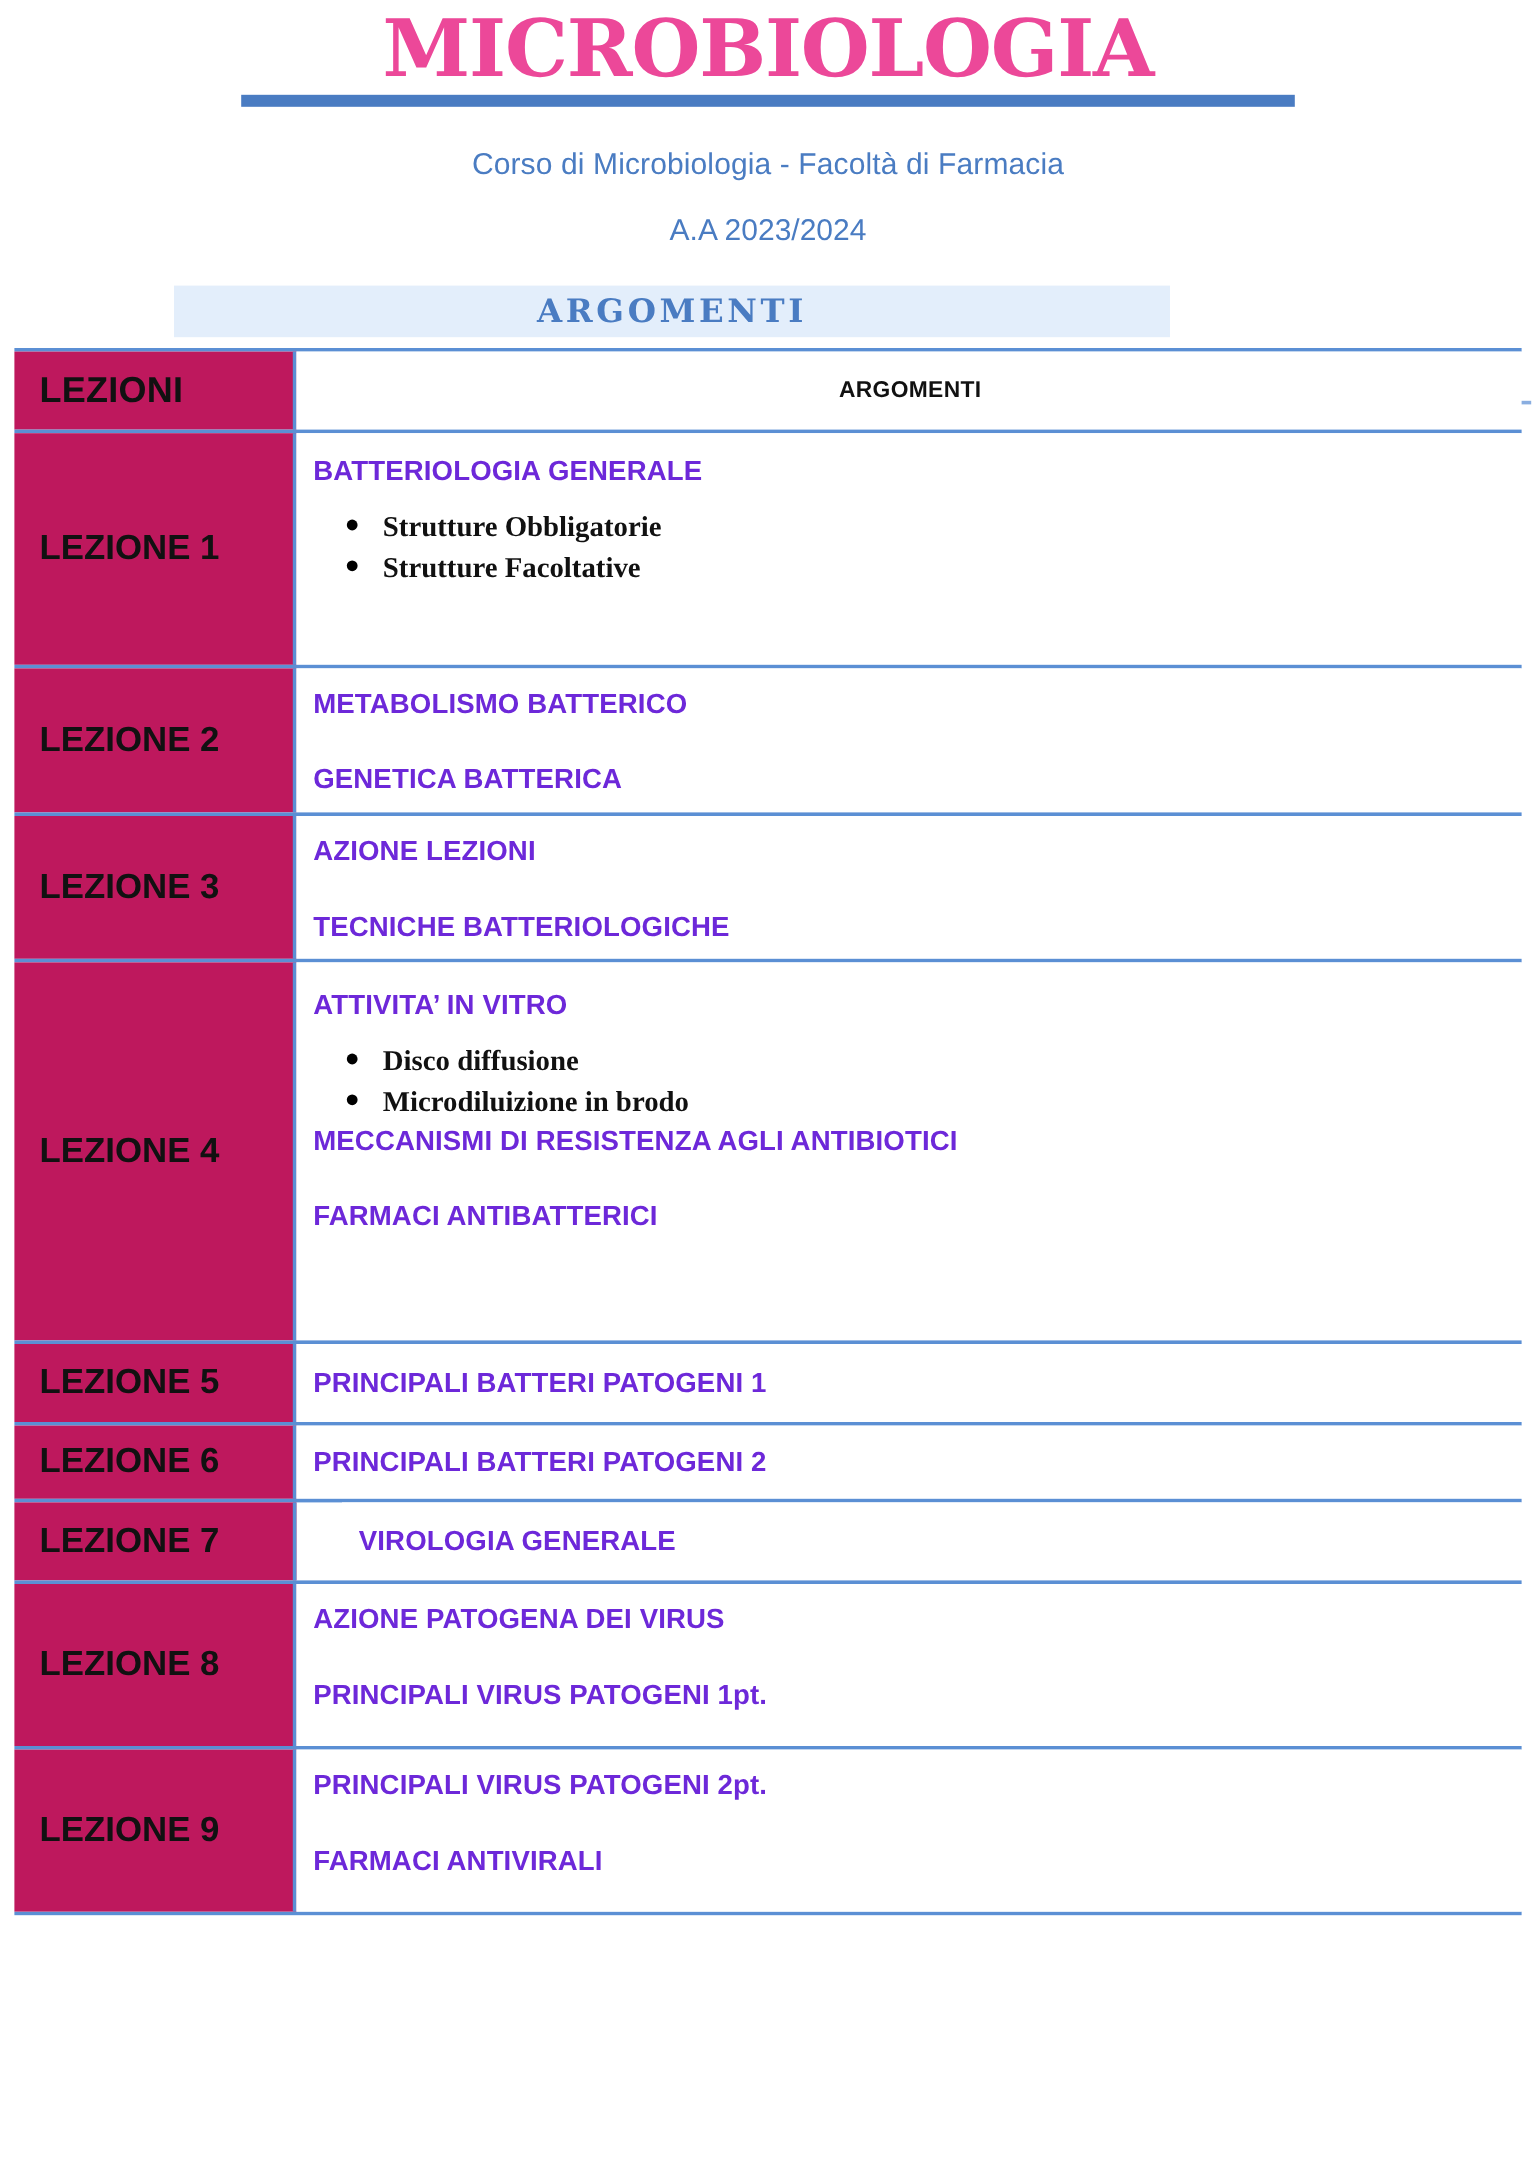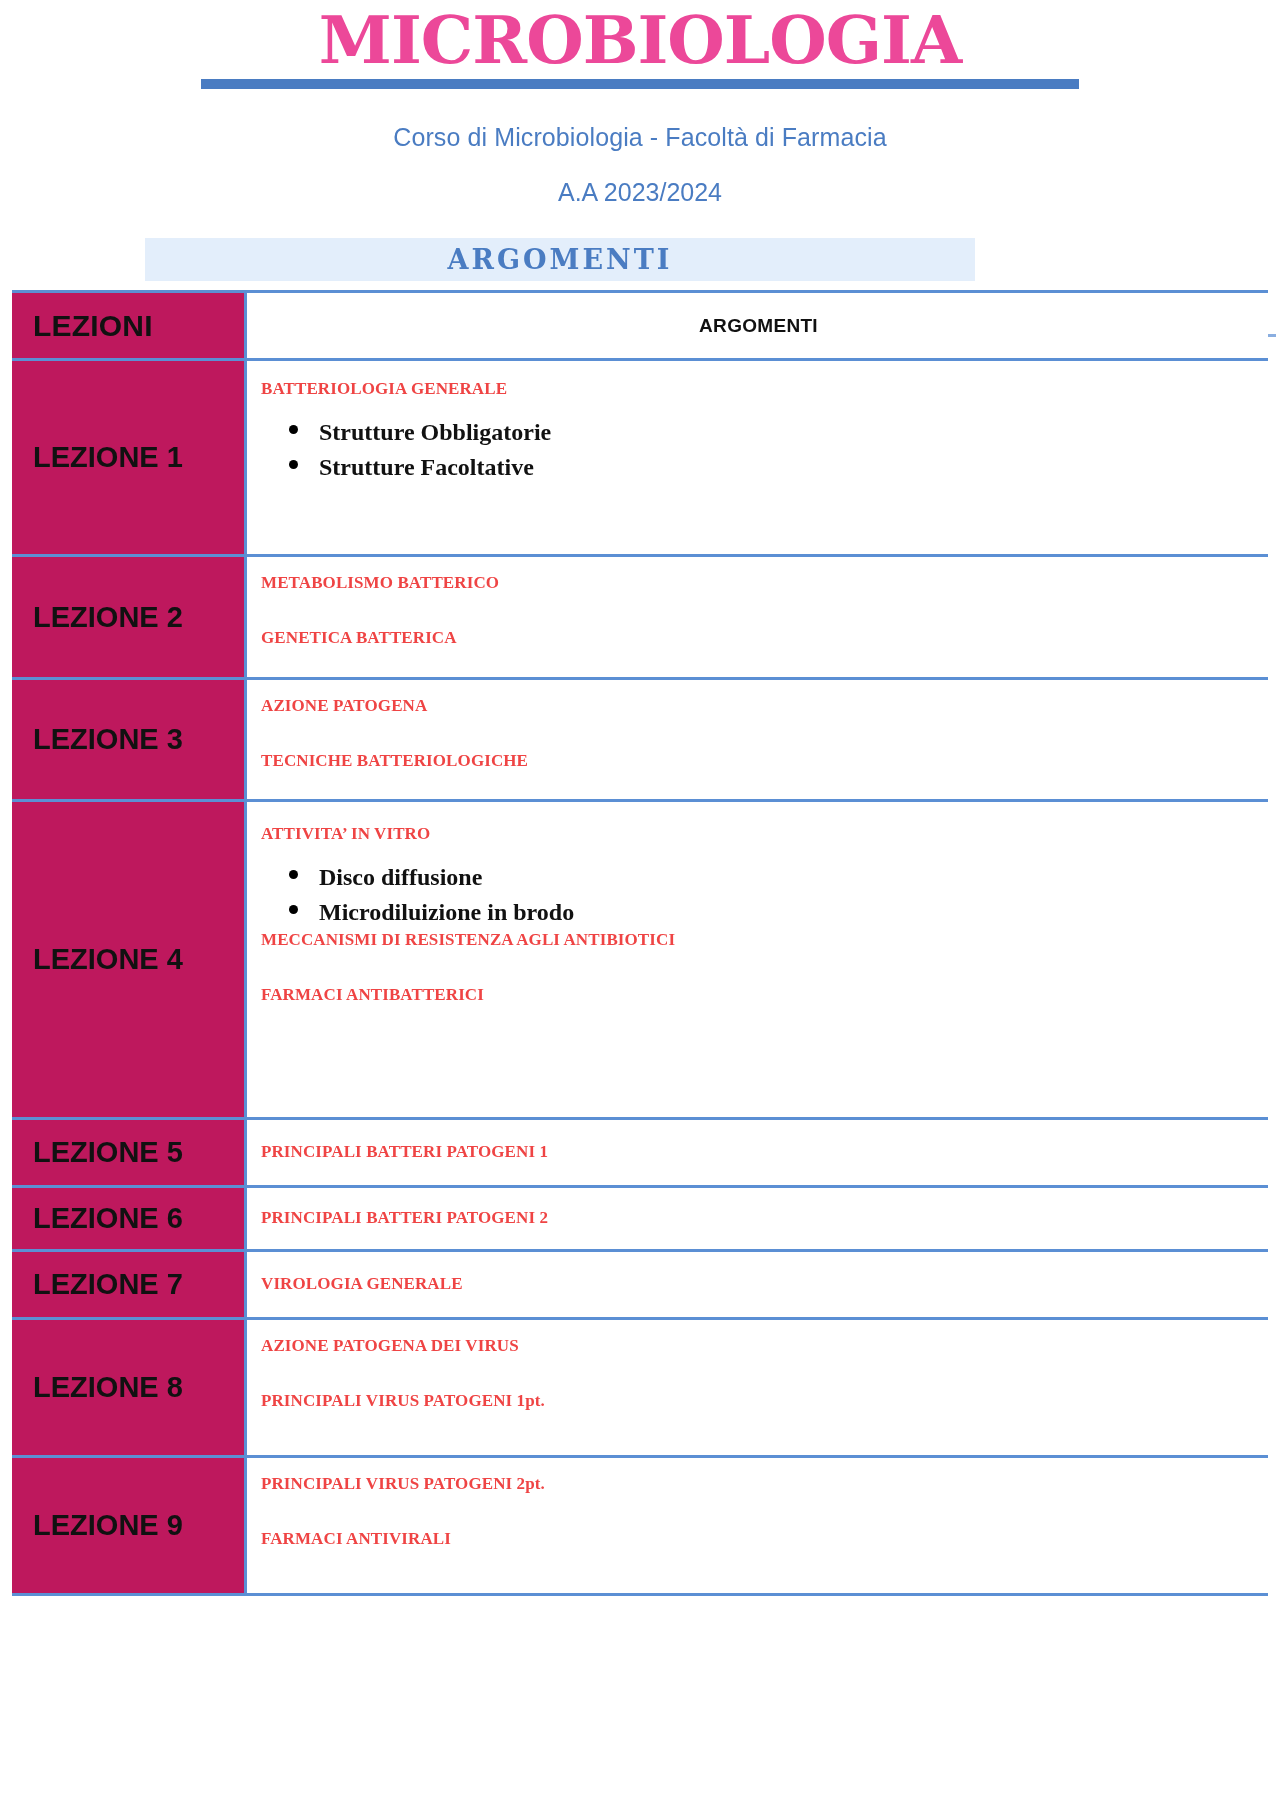--- a/index.html
+++ b/index.html
@@ -148,24 +148,24 @@
 
   .lezione-label {
     font-family: "Liberation Sans", sans-serif;
     font-weight: bold;
     font-size: 29px;
     color: #111111;
     letter-spacing: 0px;
   }
 
   .topic {
-    font-family: Liberation Serif, serif;
-    font-weight: bold;
-    font-size: 17px;
-    color: #ef4444;
+    font-family: Liberation Sans, sans-serif;
+    font-weight: bold;
+    font-size: 23px;
+    color: #6d28d9;
     letter-spacing: 0.1px;
     line-height: 1.2;
     margin: 0;
   }
 
   .topic + .topic { margin-top: 35px; }
 
   ul.bullets {
     list-style: none;
     margin: 16px 0 0 0;
@@ -193,21 +193,21 @@
   }
 
   
   .h-head  { height: 68px; }
   .h-l1    { height: 196px; }
   .h-l2    { height: 123px; }
   .h-l3    { height: 122px; }
   .h-l4    { height: 318px; }
   .h-l5    { height: 68px; }
   .h-l6    { height: 64px; }
-  .h-l7    { height: 68px; }
+  .h-l7    { height: 68px; gap: 38px; }
   .h-l8    { height: 138px; }
   .h-l9    { height: 141px; }
 
   .pad-top-l1 { padding-top: 18px; justify-content: flex-start; }
   .pad-top-l4 { padding-top: 22px; justify-content: flex-start; }
   .pad-top-gen { padding-top: 16px; justify-content: flex-start; }
 </style>
 </head>
 <body>
 
@@ -255,21 +255,21 @@
       <p class="topic">METABOLISMO BATTERICO</p>
       <p class="topic">GENETICA BATTERICA</p>
     </div>
   </div>
 
   <div class="row h-l3">
     <div class="cell-left">
       <span class="lezione-label">LEZIONE 3</span>
     </div>
     <div class="cell-right pad-top-gen">
-      <p class="topic">AZIONE PATOGENA</p>
+      <p class="topic">AZIONE LEZIONI</p>
       <p class="topic">TECNICHE BATTERIOLOGICHE</p>
     </div>
   </div>
 
   <div class="row h-l4">
     <div class="cell-left">
       <span class="lezione-label">LEZIONE 4</span>
     </div>
     <div class="cell-right pad-top-l4">
       <p class="topic">ATTIVITA’ IN VITRO</p>

